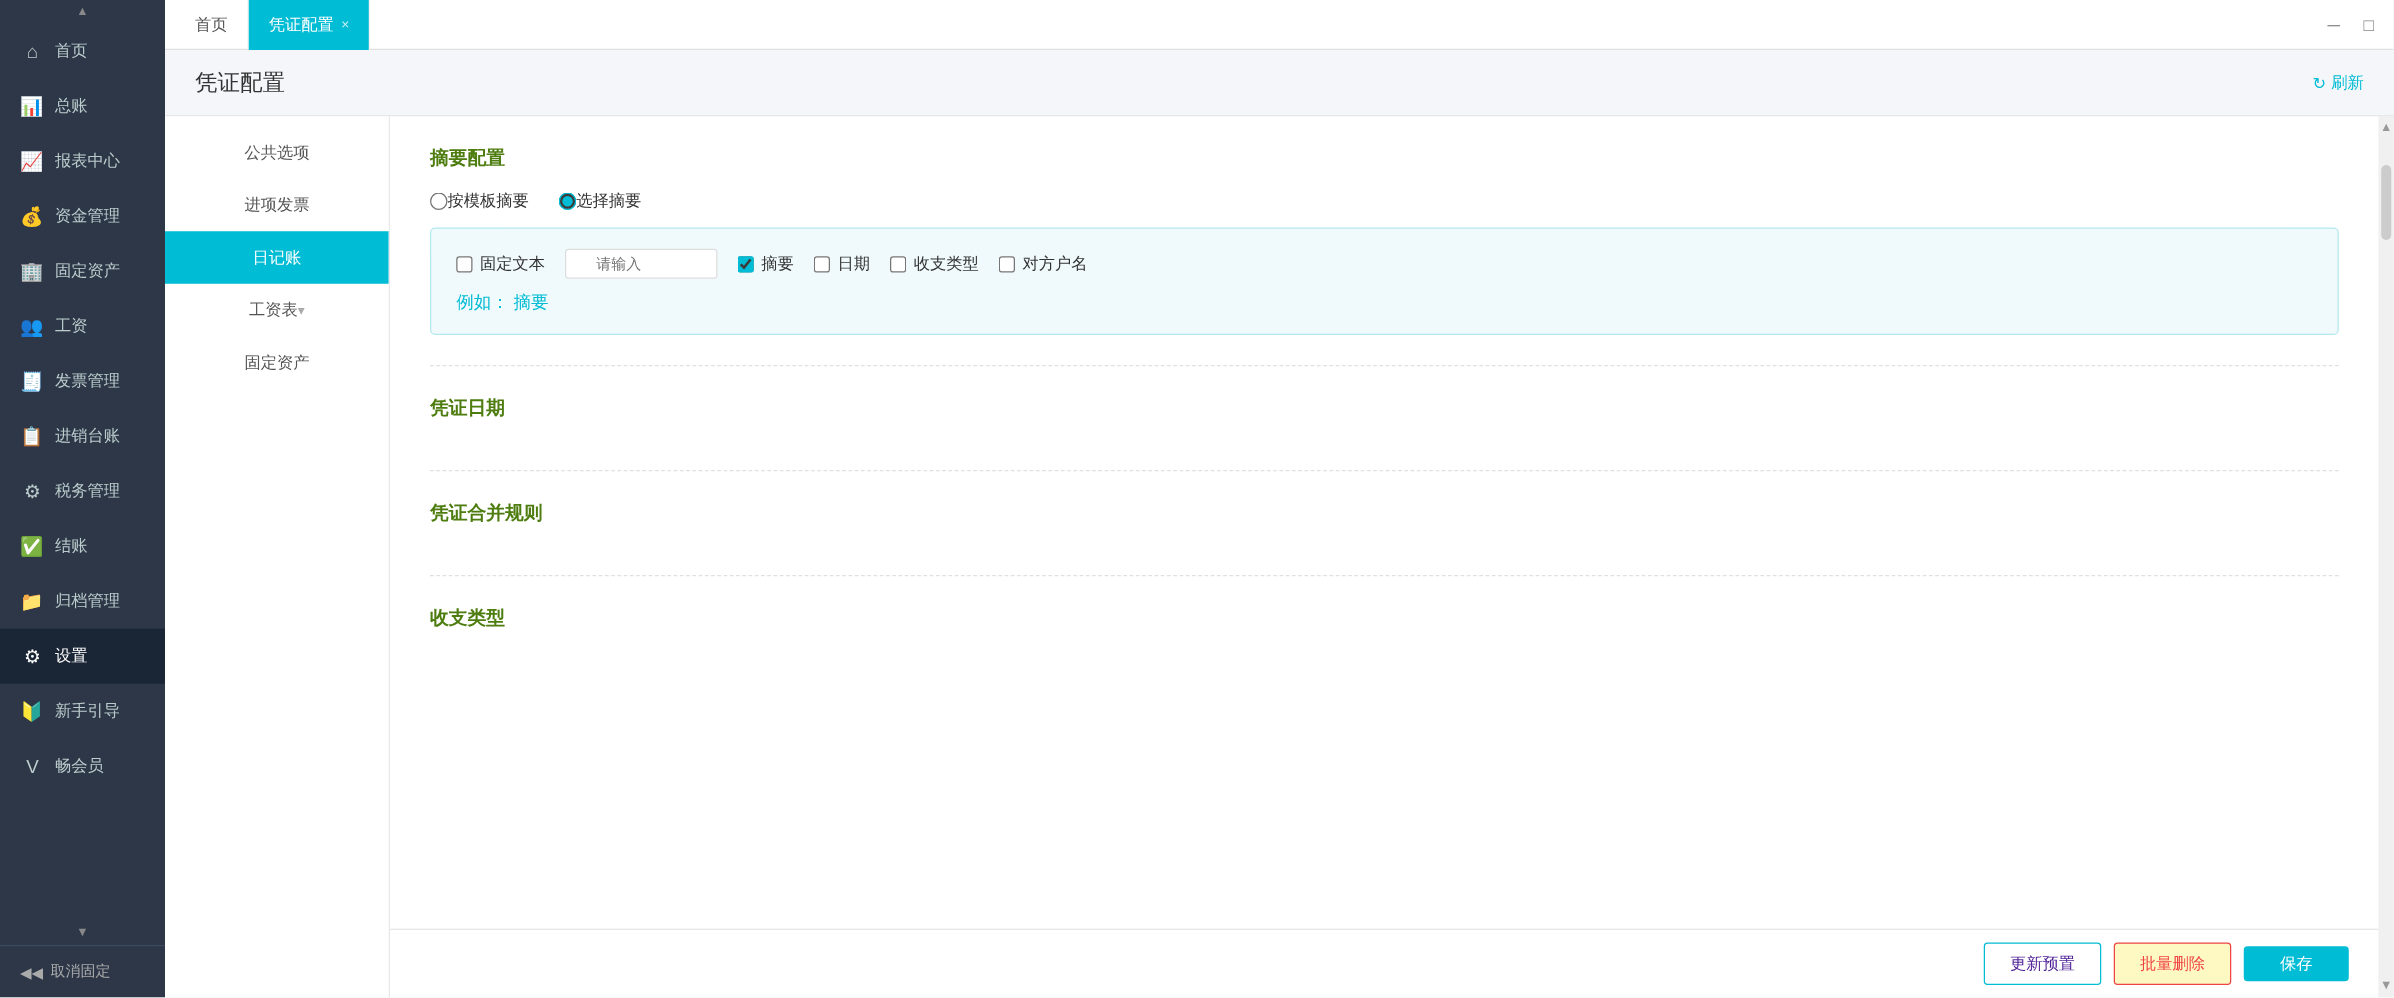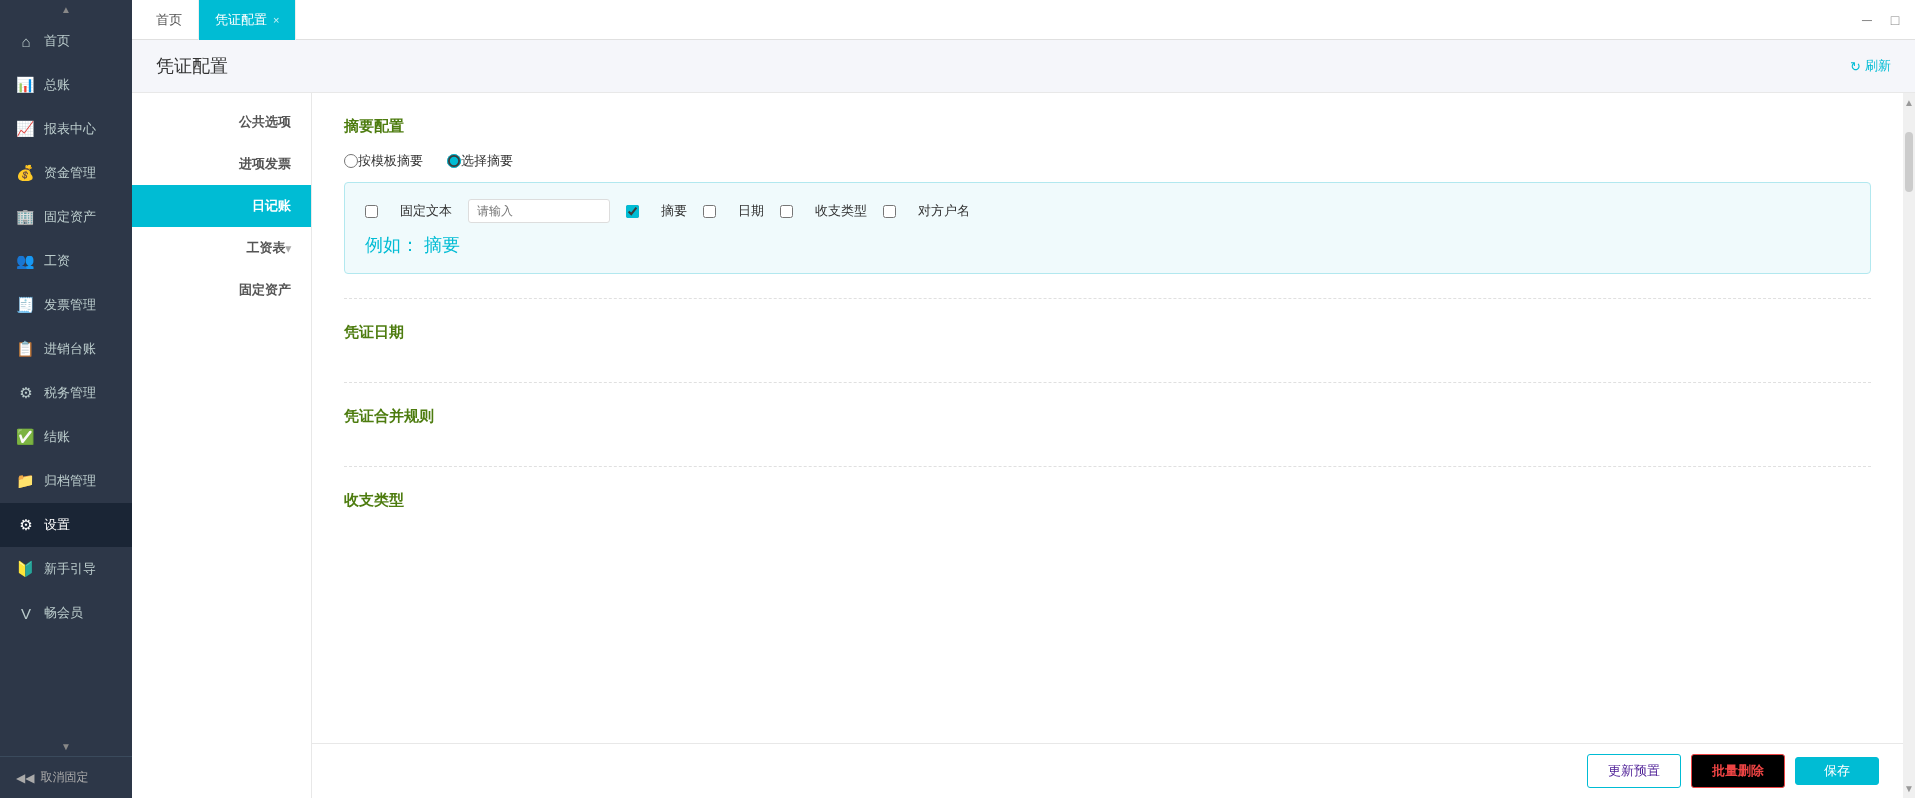--- a/index.html
+++ b/index.html
@@ -147,22 +147,21 @@
       flex-shrink: 0;
       overflow-y: auto;
     }
     .left-nav-item {
       padding: 12px 20px;
       cursor: pointer;
       color: #555;
       font-size: 13px;
       display: flex;
       align-items: center;
-      justify-content: flex-end;
-      font-weight: bold;
+      justify-content: center;
     }
     .left-nav-item.active {
       background: #00bcd4;
       color: #fff;
     }
 
     
     .right-panel {
       flex: 1;
       overflow-y: auto;
@@ -216,41 +215,41 @@
     }
     .summary-row {
       display: flex;
       align-items: center;
       gap: 16px;
       flex-wrap: wrap;
     }
     .checkbox-item {
       display: flex;
       align-items: center;
-      gap: 22px;
+      gap: 6px;
       cursor: pointer;
       font-size: 13px;
     }
     .checkbox-item input[type="checkbox"] {
       accent-color: #00bcd4;
       width: 13px;
       height: 13px;
     }
     .text-input {
       border: 1px solid #ddd;
       border-radius: 3px;
-      padding: 4px 8px;
+      padding: 4px 24px;
       font-size: 12px;
-      width: 142px;
+      width: 122px;
       color: #999;
       outline: none;
     }
     .preview-text {
       color: #00bcd4;
-      font-size: 18px;
+      font-size: 14px;
       margin-top: 10px;
     }
 
     
     .bottom-bar {
       padding: 10px 24px;
       background: #fff;
       border-top: 1px solid #e8e8e8;
       display: flex;
       align-items: center;
@@ -265,22 +264,21 @@
       border: 1px solid transparent;
     }
     .btn-outline-teal {
       border-color: #00bcd4;
       color: #4c1d95;
       background: #fff;
     }
     .btn-outline-red {
       border-color: #e44;
       color: #e44;
-      background: #000000;
-      font-weight: bold;
+      background: #fef9c3;
     }
     .btn-primary {
       background: #00bcd4;
       color: #fff;
       border-color: #00bcd4;
       padding: 4px 28px;
     }
 
     
     .scrollbar-track {

